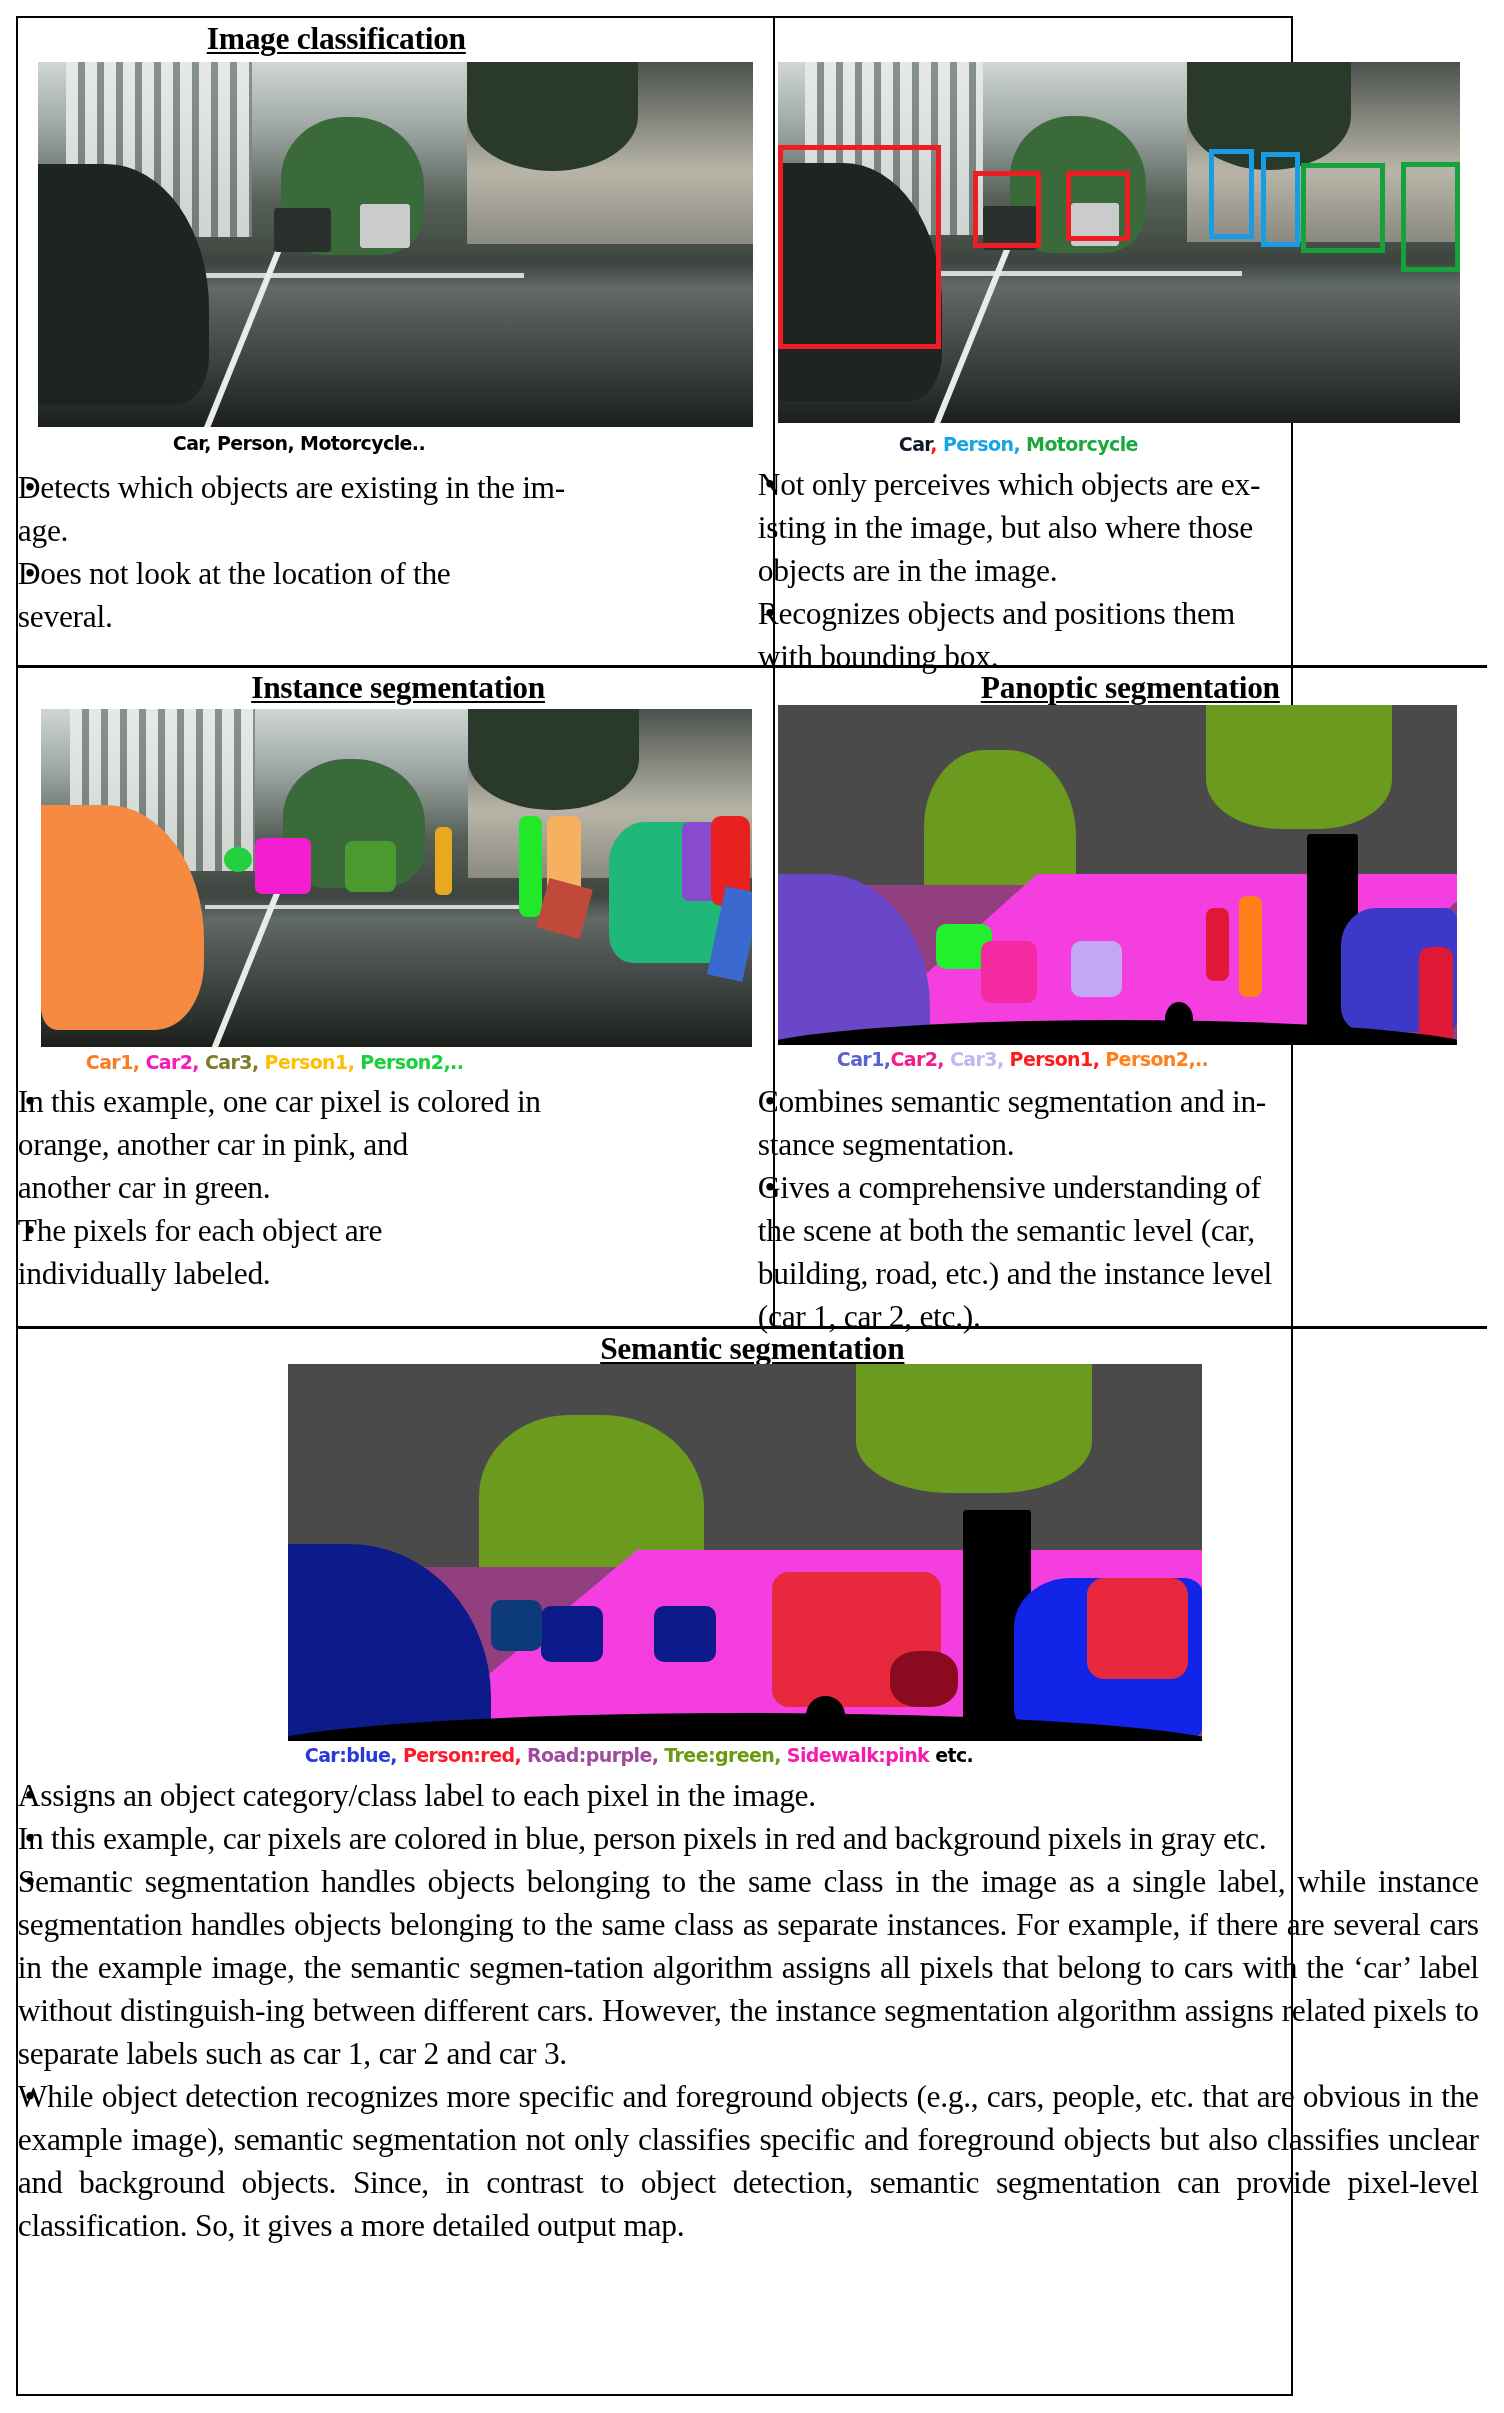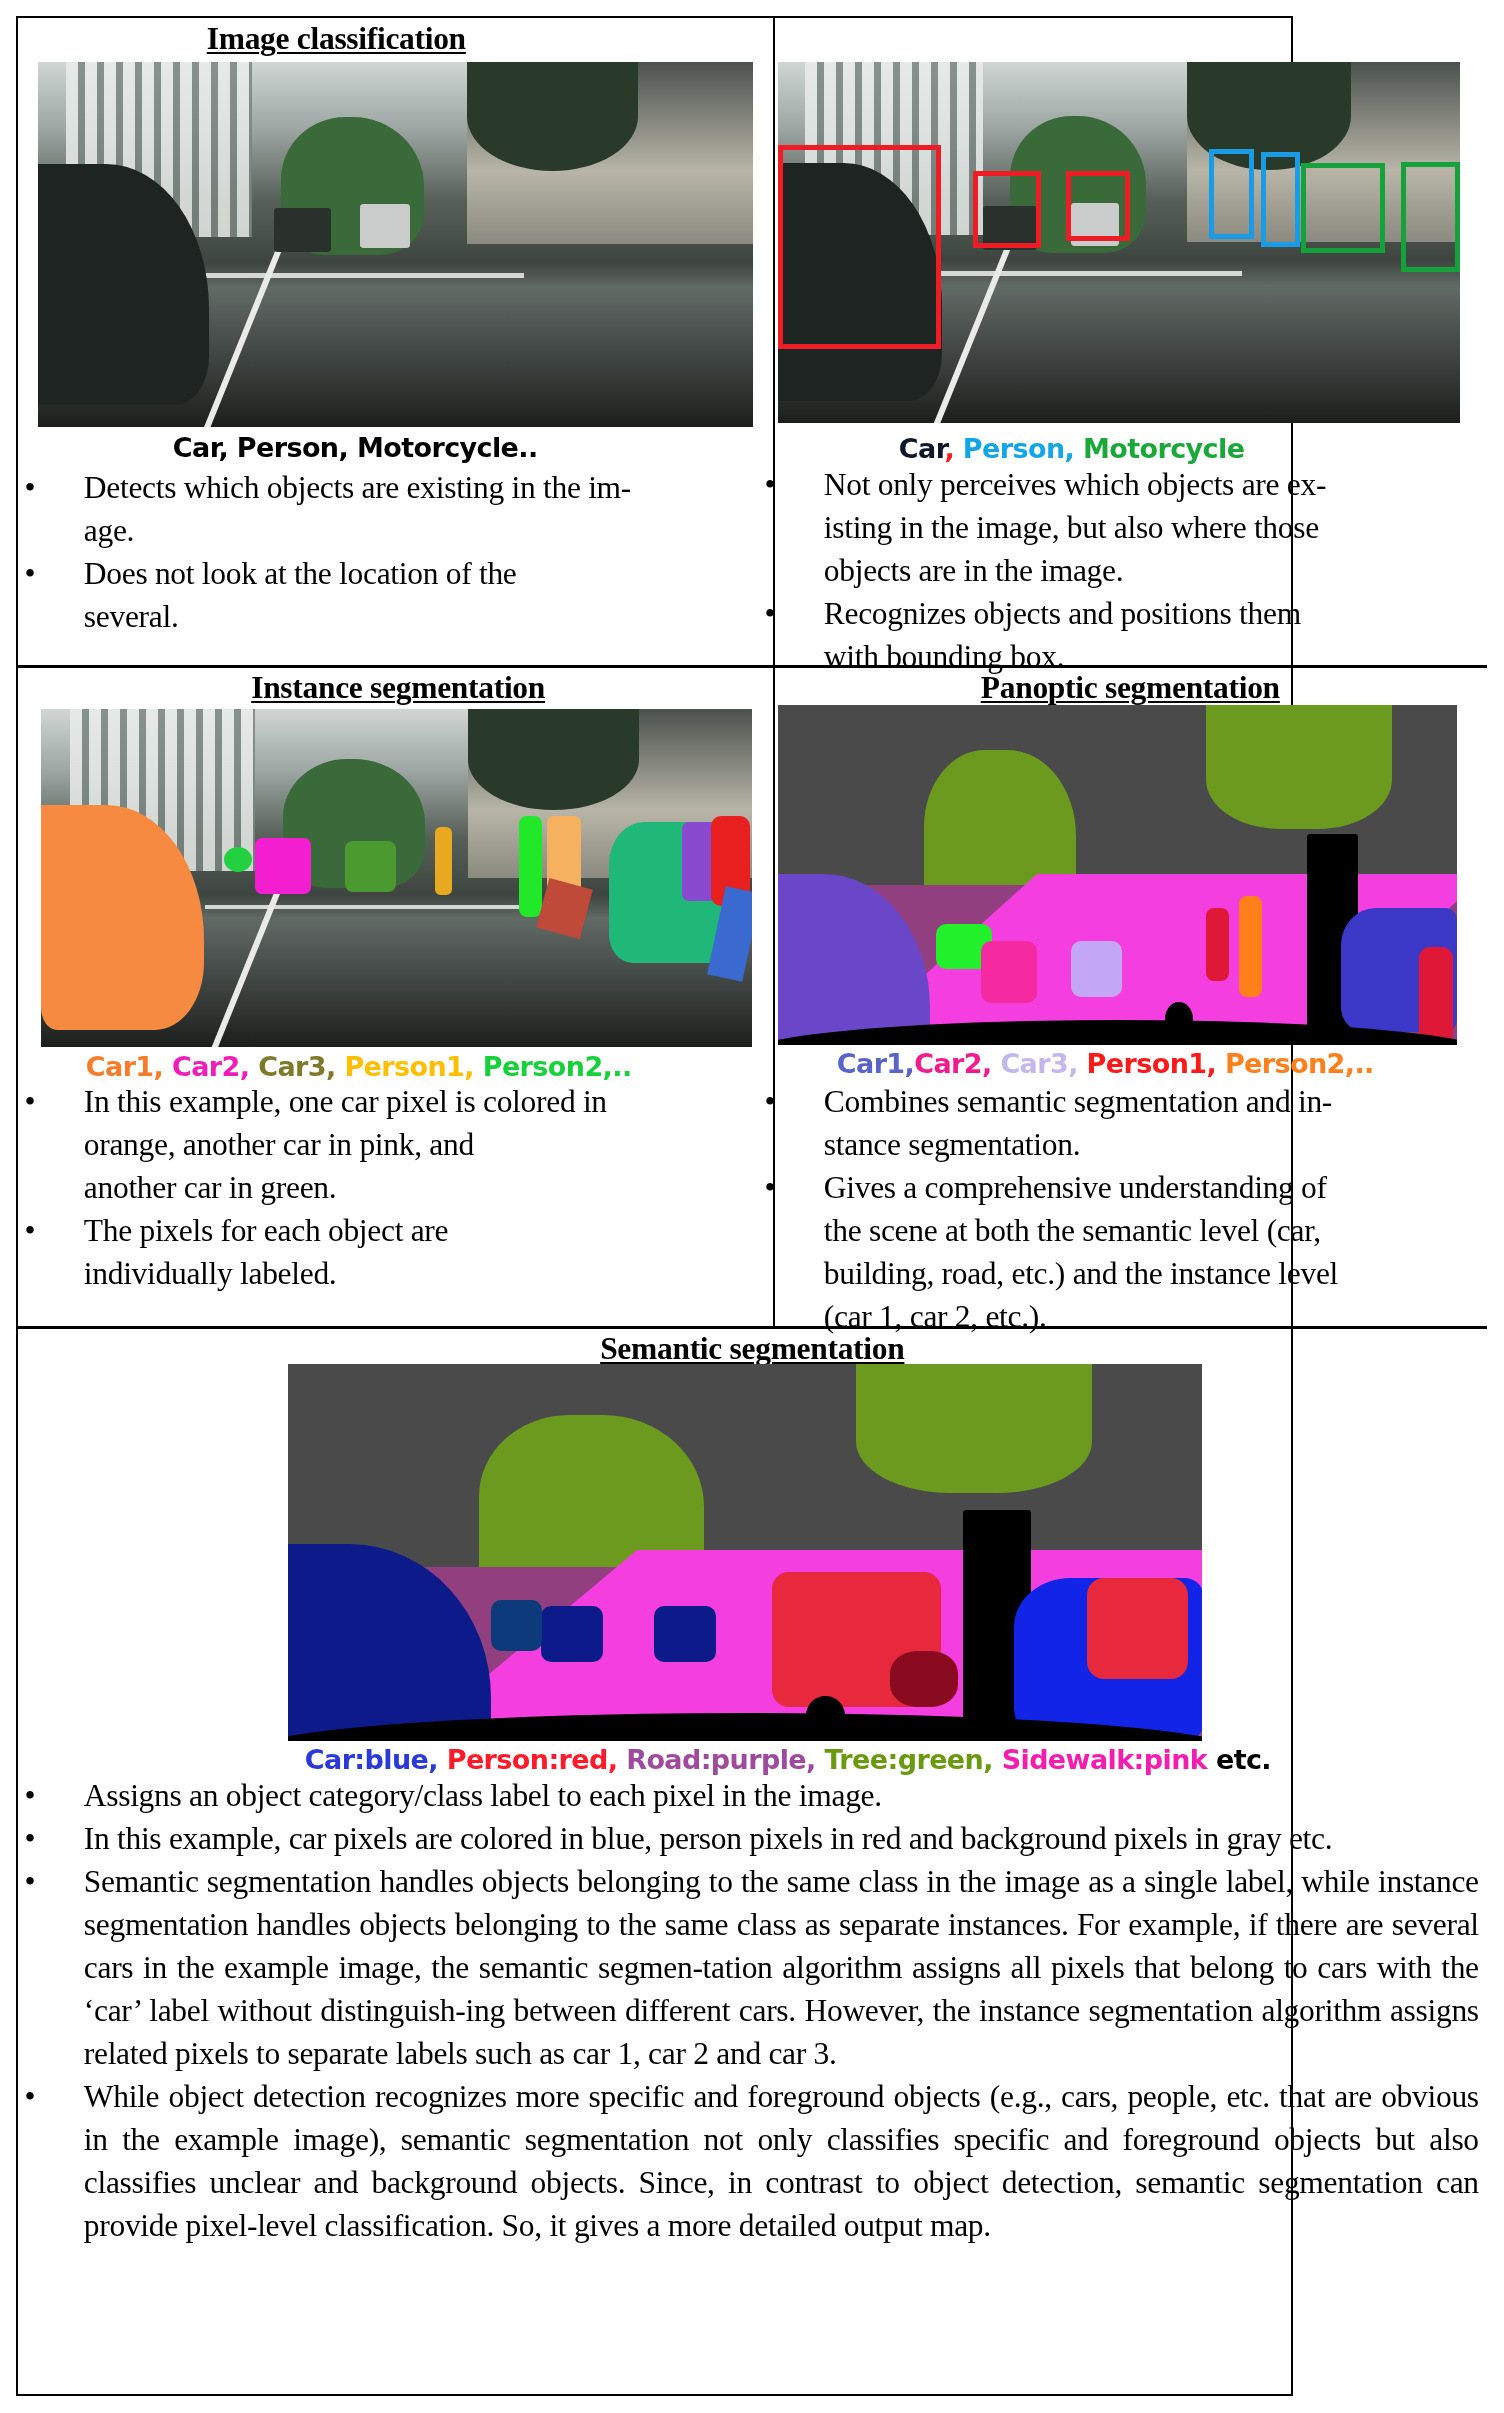--- a/index.html
+++ b/index.html
@@ -17,25 +17,25 @@
   .title {
     position: absolute; left: 0; right: 0; text-align: center;
     font-size: 31.5px; font-weight: bold; text-decoration: underline;
     text-decoration-thickness: 1.7px; text-underline-offset: 3.4px;
     font-family: "Liberation Serif", serif; letter-spacing: -0.3px;
   }
 
   .photo { position: absolute; overflow: hidden; }
   .caption {
     position: absolute; font-family: "DejaVu Sans", sans-serif; font-weight: bold;
-    font-size: 27px; white-space: nowrap; letter-spacing: -0.6px;
+    font-size: 19px; white-space: nowrap; letter-spacing: -0.6px;
   }
   ul.bullets { position: absolute; list-style: none; }
   ul.bullets li {
-    position: relative; padding-left: 66px; font-size: 31.5px; line-height: 43px;
+    position: relative; font-size: 31.5px; line-height: 43px;
     font-family: "Liberation Serif", serif; letter-spacing: -0.3px;
   }
   ul.bullets li::before {
     content: "\2022"; position: absolute; left: 6.8px; top: 0; font-size: 31.5px;
   }
   .justify li { text-align: justify; }
 
   
   .scene { position: absolute; inset: 0;
     background:

